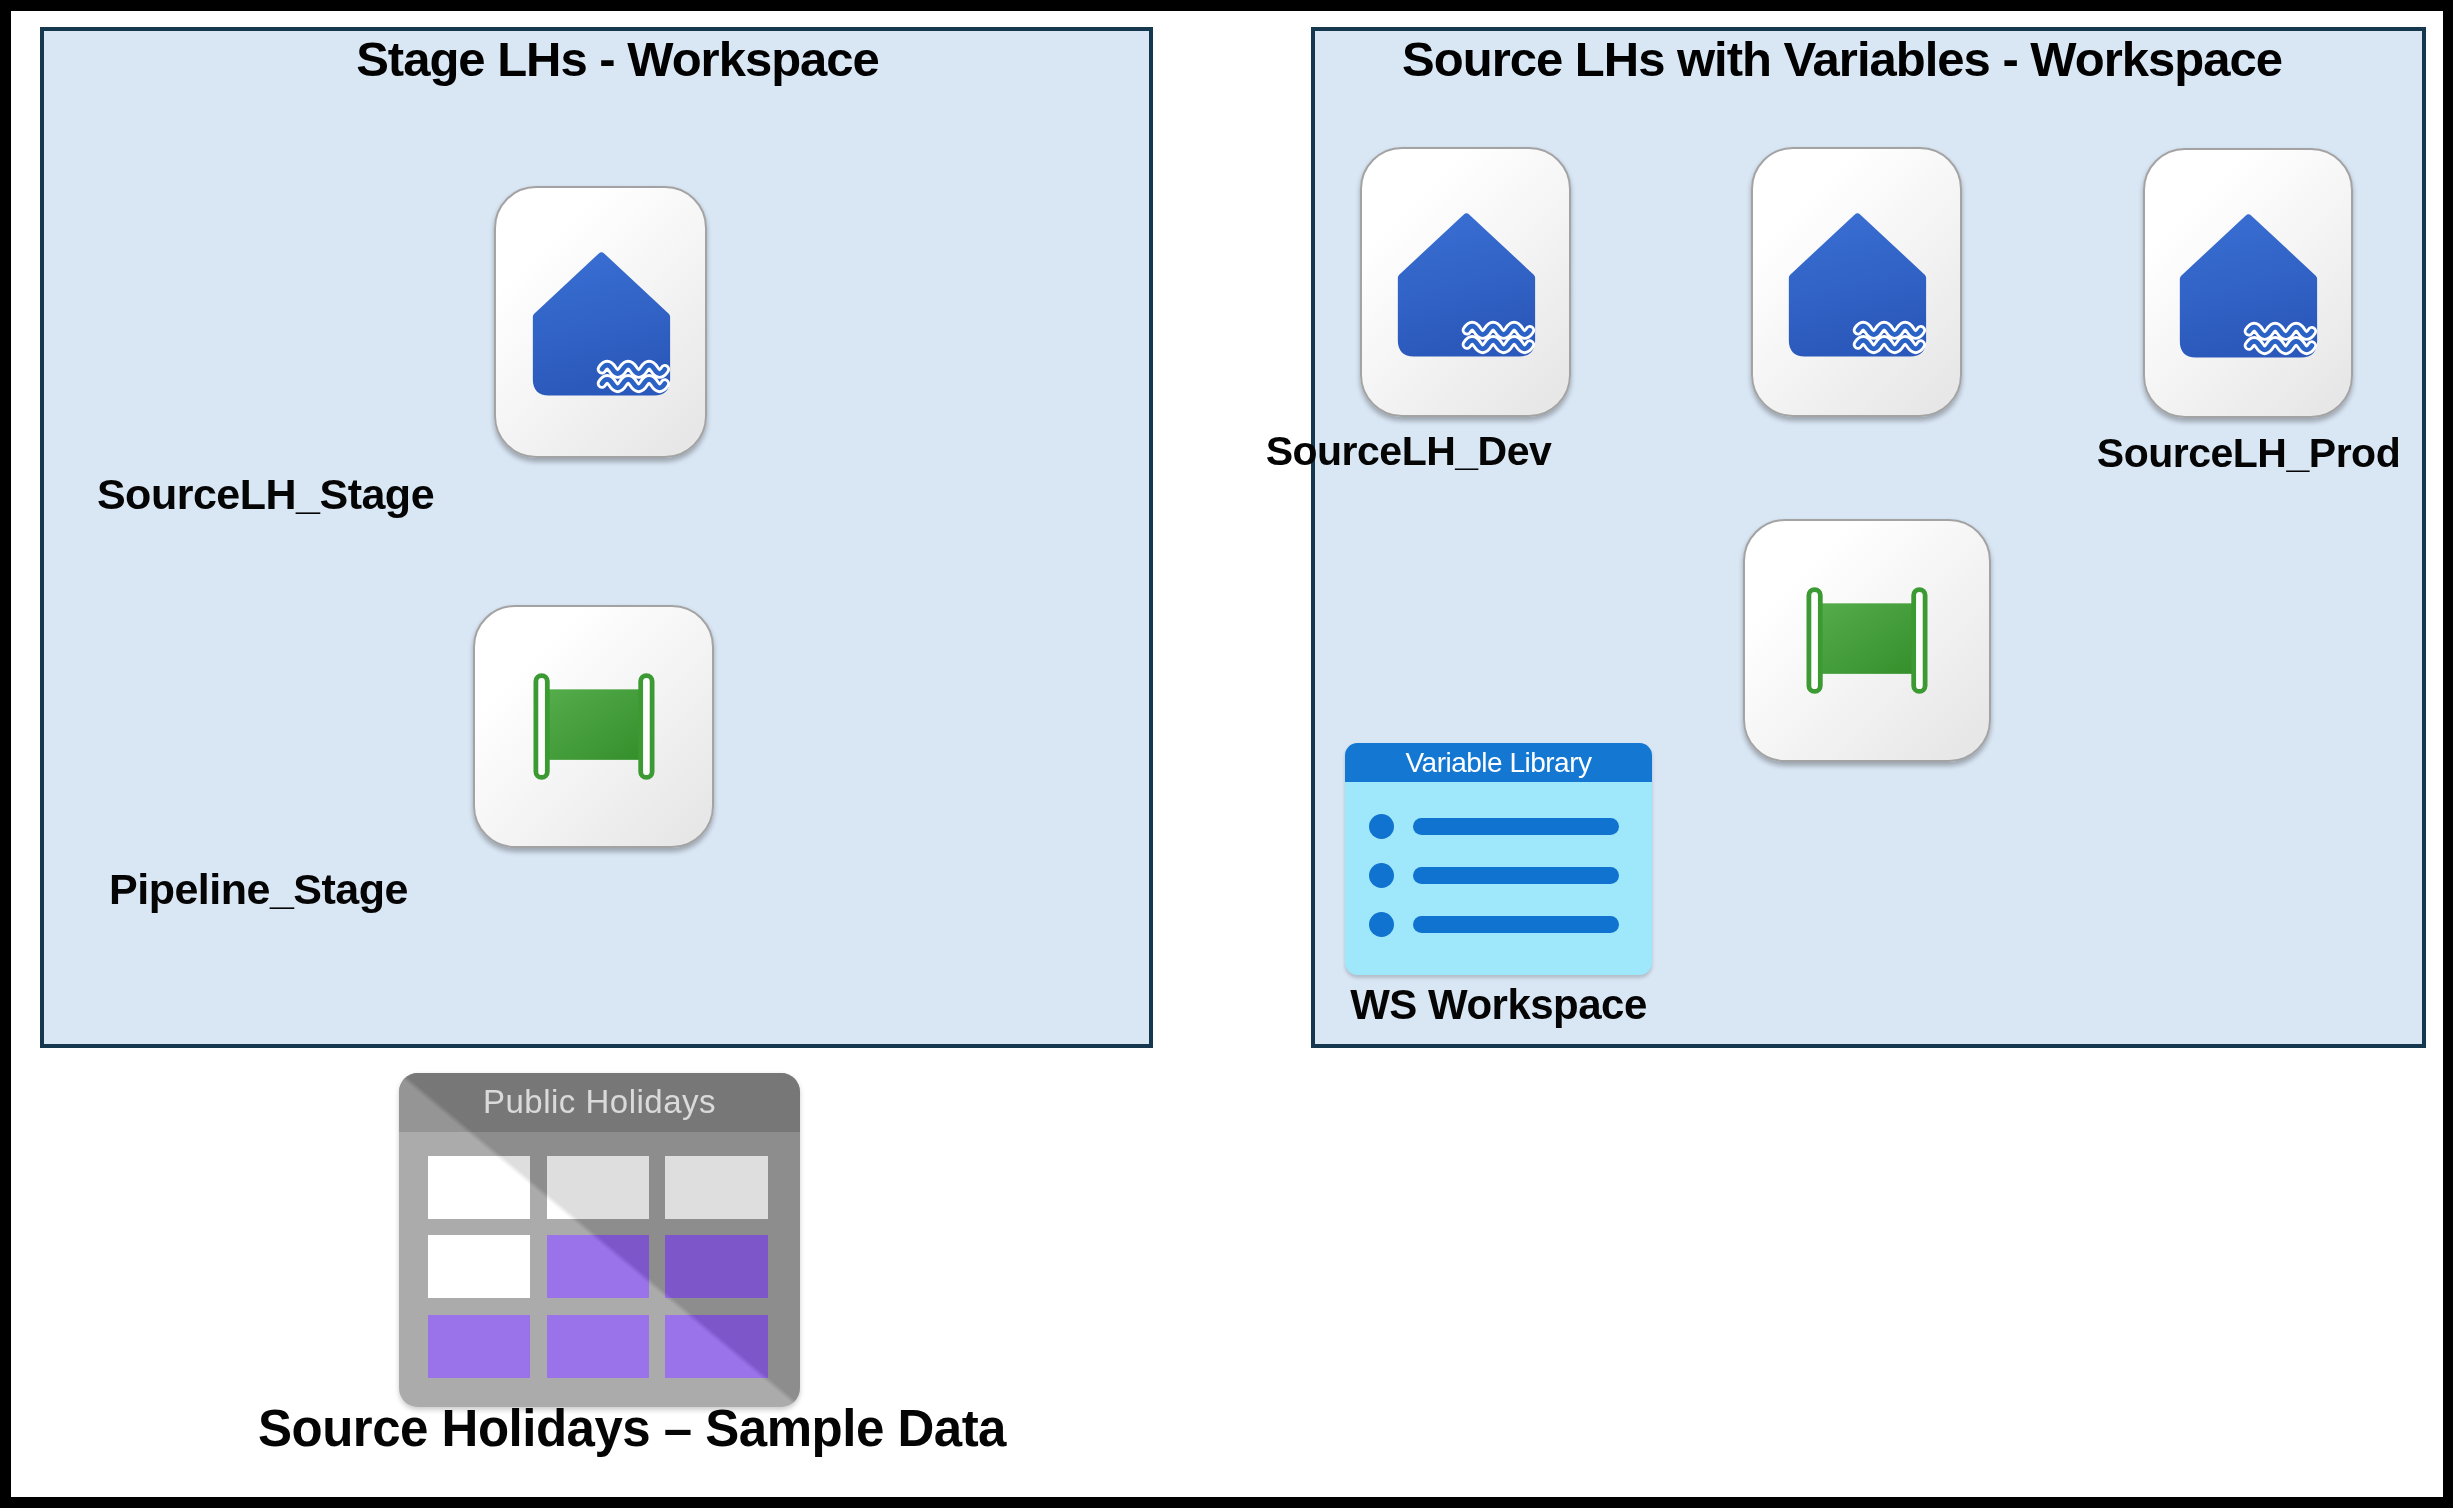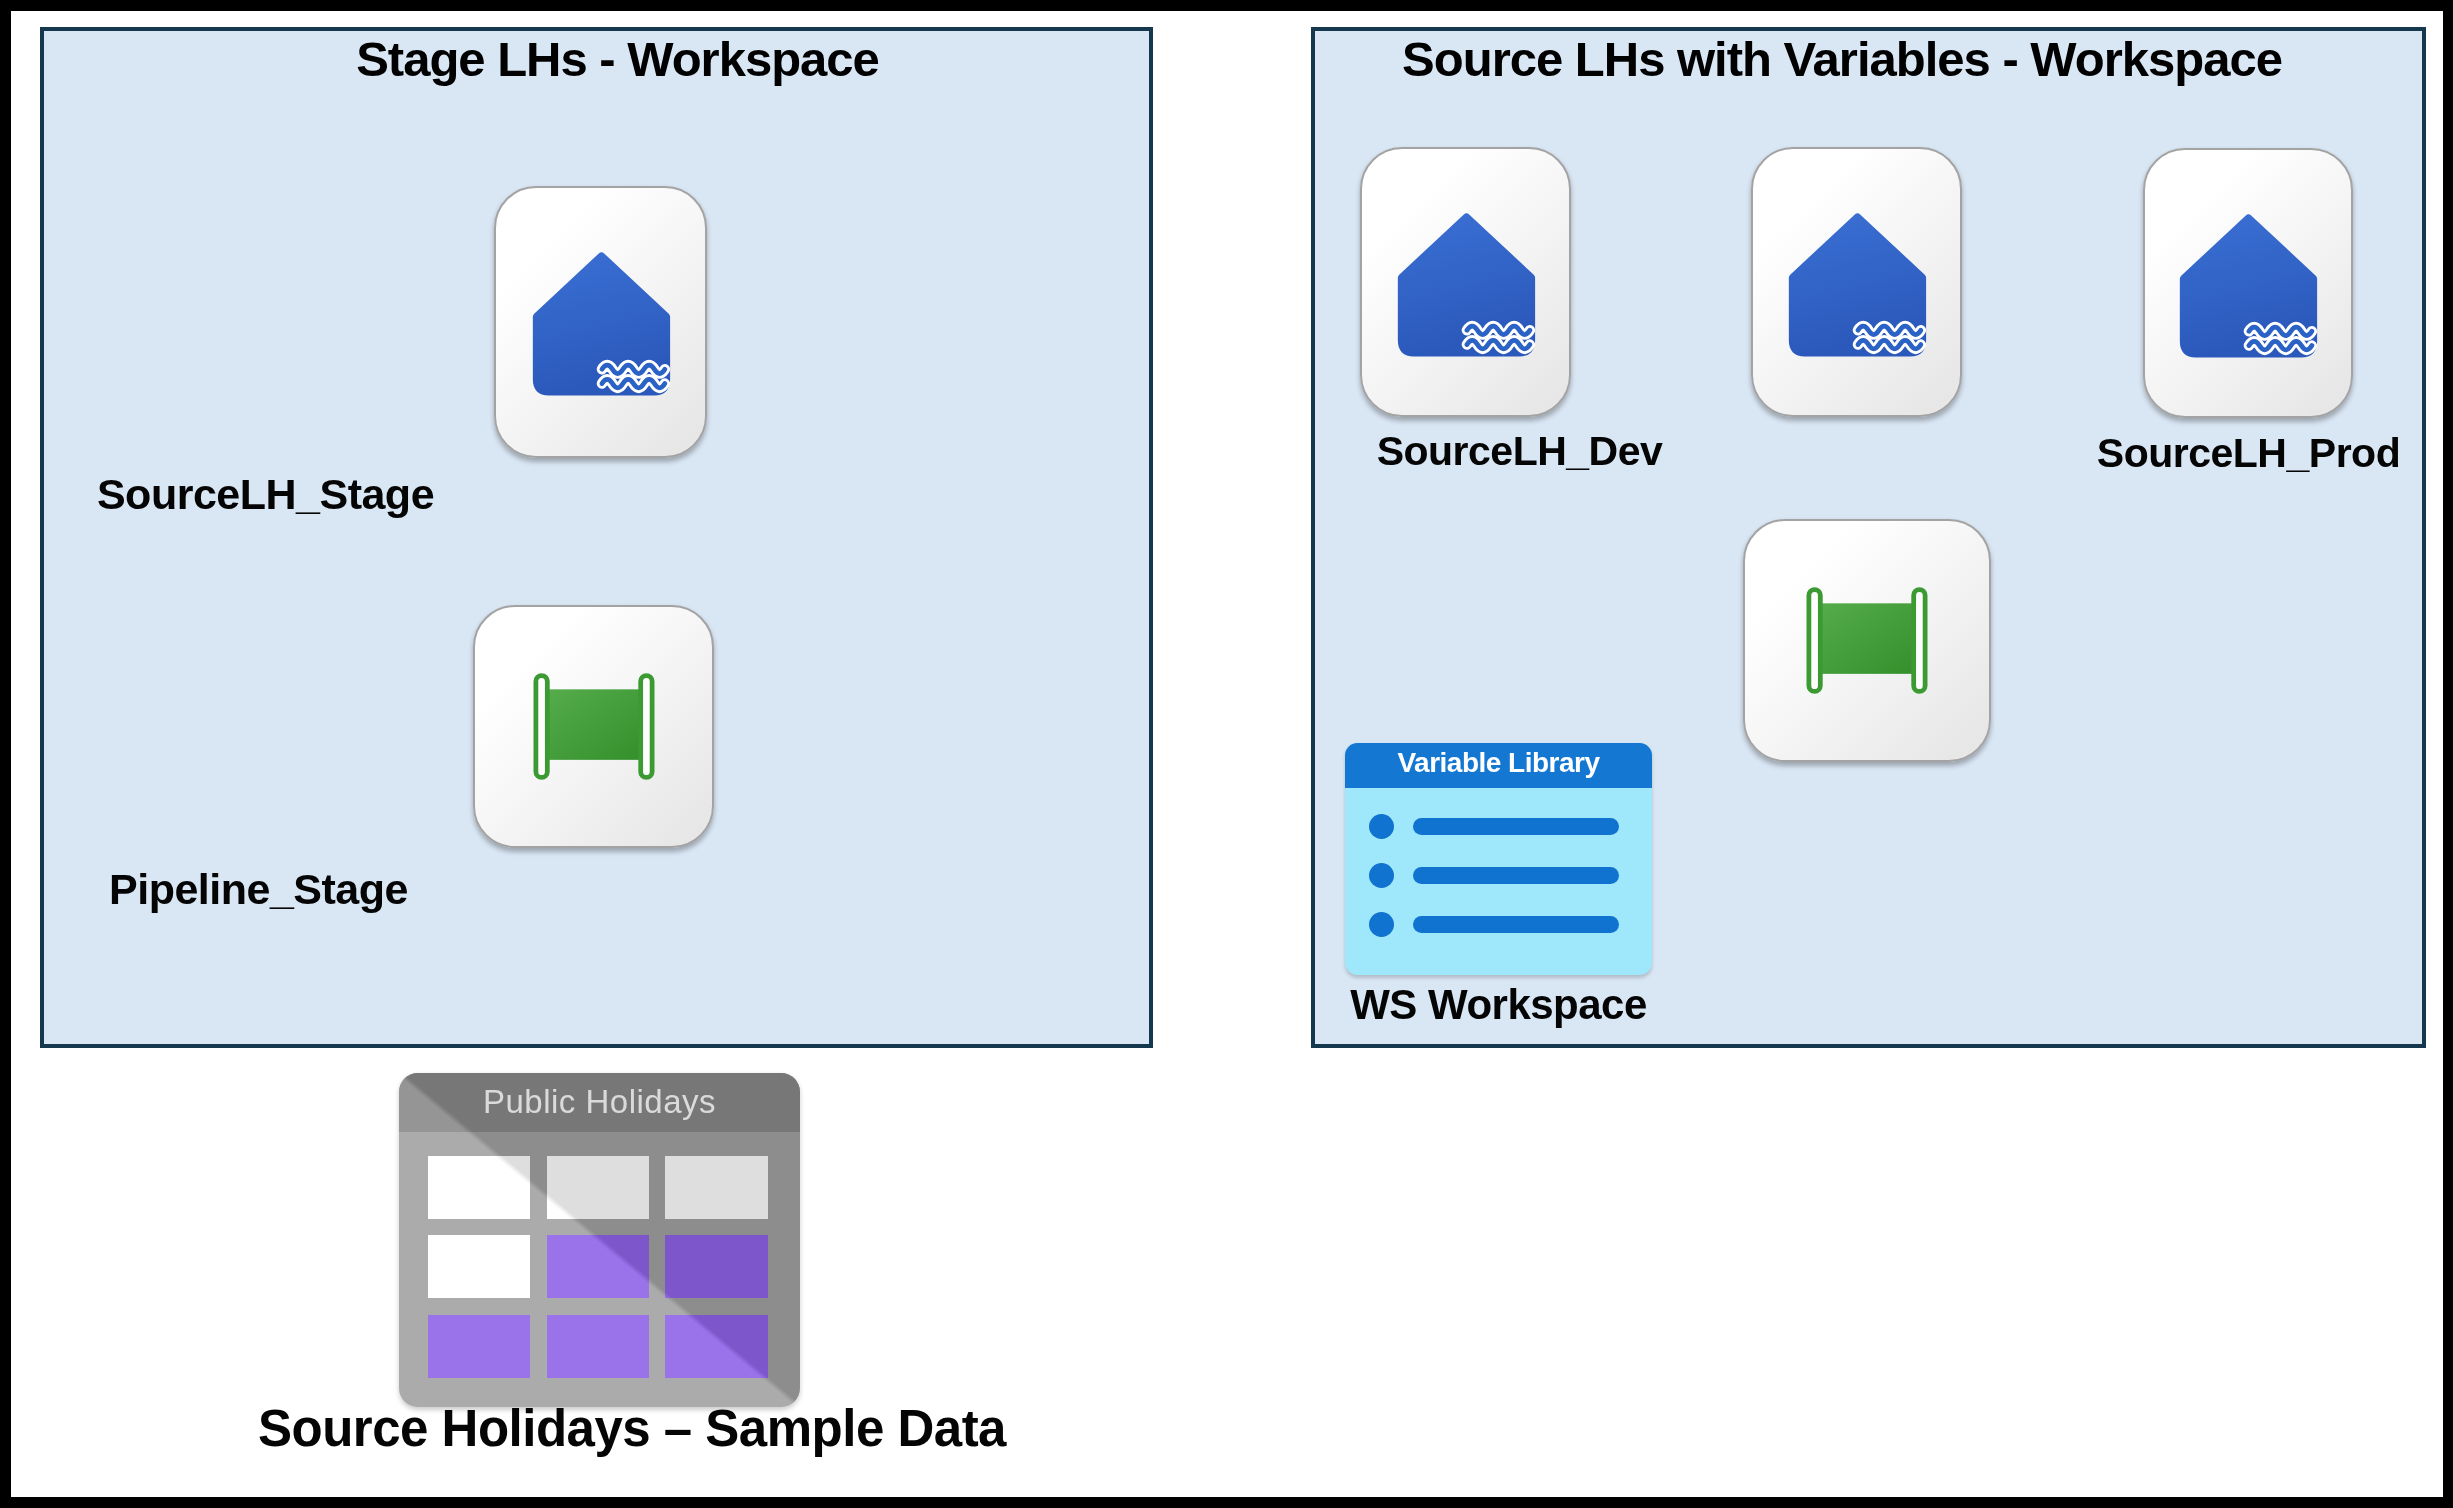--- a/index.html
+++ b/index.html
@@ -31,33 +31,33 @@
   .tile-lh-prod{left:2143px;top:148px;width:210px;height:270px;}
   .tile-pipe-deploy{left:1743px;top:519px;width:248px;height:243px;}
 
   .lh-svg{top:65px;width:143px;height:143px;}
   .pipe-svg{top:50%;margin-top:-54px;width:121px;height:107px;}
 
   .item-label{position:absolute;text-align:center;font-weight:700;color:#050505;
     letter-spacing:-0.5px;white-space:nowrap;width:669px;}
   .lbl-lh-stage{left:-69px;top:470px;font-size:43px;}   
   .lbl-pipe-stage{left:-76px;top:865px;font-size:43px;} 
-  .lbl-lh-dev{left:1185px;top:428px;font-size:41px;}    
+  .lbl-lh-dev{left:1074px;top:428px;font-size:41px;}    
   .lbl-lh-test{left:1522px;top:428px;font-size:41px;}   
   .lbl-lh-prod{left:1914px;top:430px;font-size:41px;}   
   .lbl-pipe-deploy{left:1531px;top:770px;font-size:42px;} 
   .lbl-varlib{left:1164px;top:981px;font-size:42px;}   
   .lbl-ph{left:202px;top:1399px;font-size:51px;width:860px;} 
 
   
   .varlib{position:absolute;left:1345px;top:743px;width:307px;height:232px;
     border-radius:12.4px;overflow:hidden;background:var(--variable_body_blue,#9fe7fb);
     box-shadow:0 2.9px 3.8px rgba(0,0,0,0.18);}
-  .varlib-header{height:45px;background:var(--variable_header_blue,#1478d3);
-    color:#ffffff;font-weight:700;font-size:28px;line-height:39px;text-align:center;
+  .varlib-header{height:39px;background:var(--variable_header_blue,#1478d3);
+    color:#ffffff;font-weight:400;font-size:28px;line-height:39px;text-align:center;
     letter-spacing:-0.5px;}
   .varlib-body{position:absolute;left:0;right:0;top:39px;bottom:0;
     display:flex;flex-direction:column;justify-content:space-evenly;padding:7.6px 0 13.4px 0;}
   .varlib-row{display:flex;align-items:center;padding-left:24px;padding-right:33px;}
   .varlib-bullet{width:25px;height:25px;border-radius:50%;flex:0 0 auto;
     background:var(--variable_item_blue,#1173d0);}
   .varlib-bar{height:17px;border-radius:8.6px;flex:1 1 auto;margin-left:19px;
     background:var(--variable_item_blue,#1173d0);}
 
   

